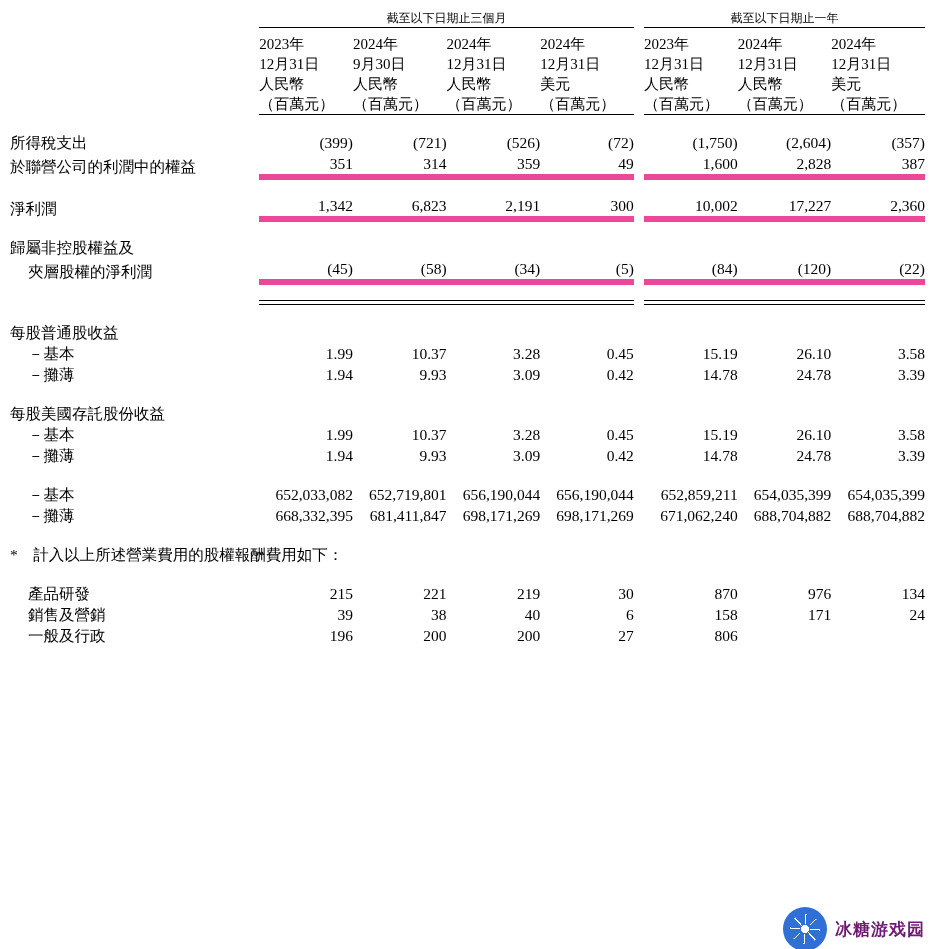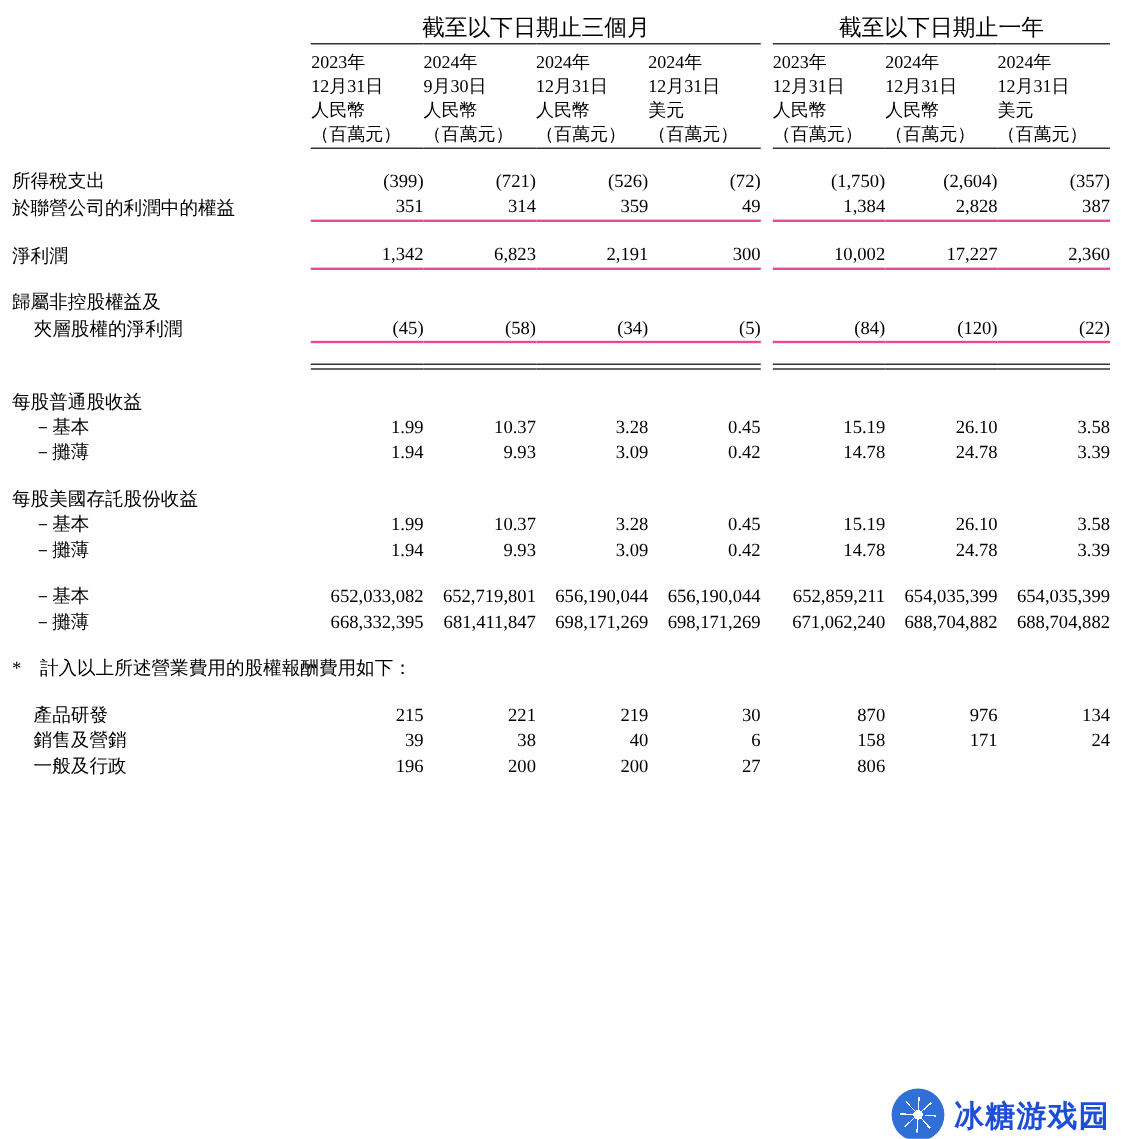--- a/index.html
+++ b/index.html
@@ -50,36 +50,36 @@
     font-size: 15.5px;
     text-align: right;
     padding-right: 5px;
     line-height: 21px;
     white-space: nowrap;
   }
   .bold { font-weight: bold; }
 
   
   .grp-head {
-    font-size: 19px;
+    font-size: 12px;
     text-align: center;
     padding-bottom: 4px;
     white-space: nowrap;
   }
   .hdr-cell {
     font-size: 15px;
     padding-right: 5px;
     line-height: 20px;
     white-space: nowrap;
   }
   .hdr-under td.und { border-bottom: 1px solid #000; }
 
   .row-h6 { height: 6px; }
   .row-h18 { height: 18px; }
-  .botline td.line { border-bottom: 2px solid #ec4899; }
+  .botline td.line { border-bottom: 6px solid #ec4899; }
   .dbl-bottom td.line {
     border-bottom: 1px solid #000;
     border-top: 1px solid #000;
     height: 3px;
   }
 
   .footnote {
     font-size: 15.5px;
     line-height: 21px;
     white-space: nowrap;
@@ -116,23 +116,23 @@
                      #ffffff 90deg 96deg, transparent 96deg 135deg,
                      #ffffff 135deg 141deg, transparent 141deg 180deg,
                      #ffffff 180deg 186deg, transparent 186deg 225deg,
                      #ffffff 225deg 231deg, transparent 231deg 270deg,
                      #ffffff 270deg 276deg, transparent 276deg 315deg,
                      #ffffff 315deg 321deg, transparent 321deg 360deg);
     border-radius: 50%;
   }
   .wm-text {
     font-family: "Liberation Sans", sans-serif;
-    font-size: 25px;
+    font-size: 17px;
     font-weight: bold;
-    color: #1d4ed8;
+    color: #701a75;
     letter-spacing: 1px;
   }
 </style>
 </head>
 <body>
 
 <div class="sheet">
 
   <table class="fin">
     <colgroup>
@@ -229,21 +229,21 @@
       <td class="num bold">(357)</td>
     </tr>
 
     <tr class="botline">
       <td class="lbl">於聯營公司的利潤中的權益</td>
       <td class="num line">351</td>
       <td class="num line">314</td>
       <td class="num bold line">359</td>
       <td class="num bold line">49</td>
       <td></td>
-      <td class="num line">1,384</td>
+      <td class="num line">1,600</td>
       <td class="num bold line">2,828</td>
       <td class="num bold line">387</td>
     </tr>
 
     <tr class="row-h18">
           <td colspan="9"></td>
         </tr>
 
     <tr class="botline">
       <td class="lbl bold">淨利潤</td>

